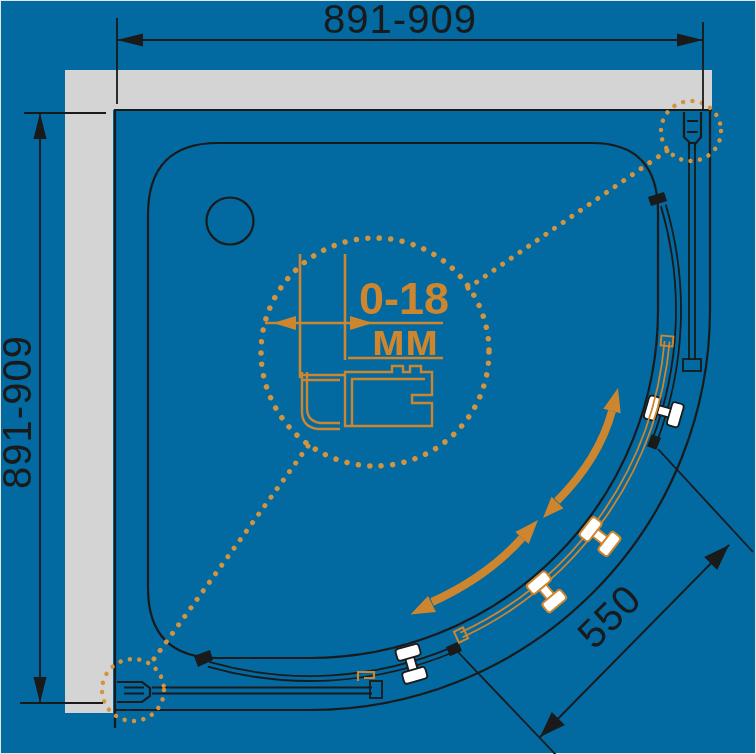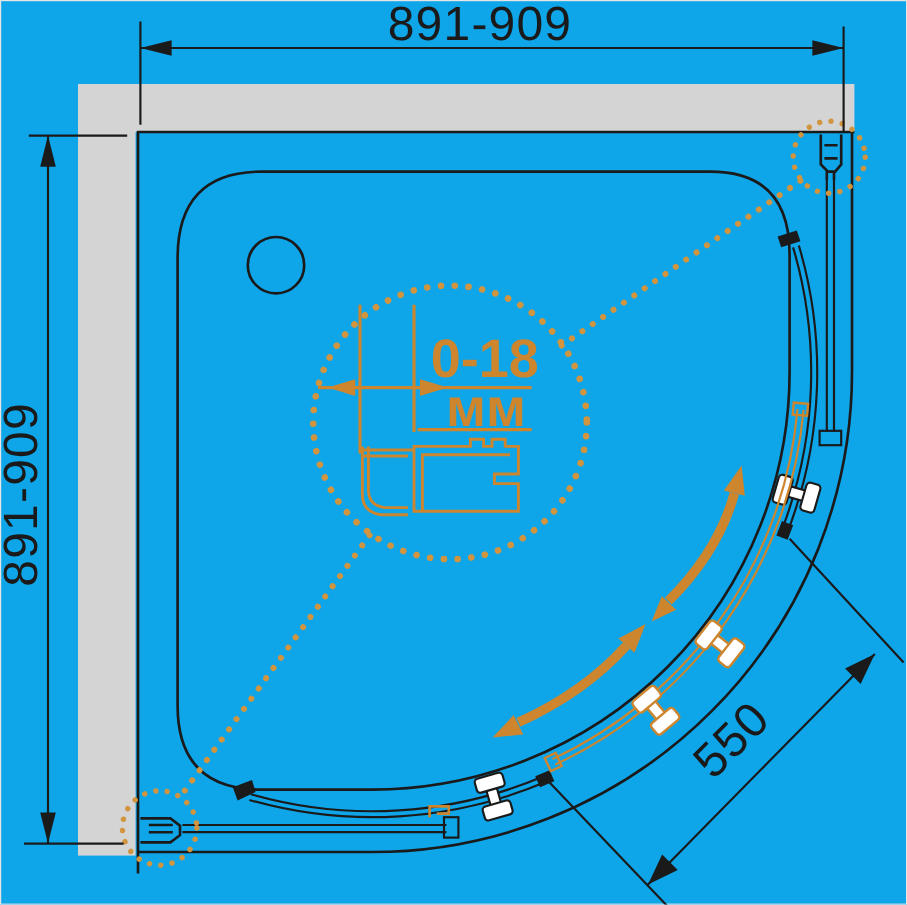--- a/index.html
+++ b/index.html
@@ -1,16 +1,16 @@
 <!DOCTYPE html>
 <html style="--accent-orange: #CE862E; --accent-dots: #D2953F; --wall-gray: #D4D4D4; --line-black: #1A1A1A; --background: #FFFFFF;"><head>
 <meta charset="utf-8">
 <style>
   html,body{margin:0;padding:0;background:#fff;}
-  .stage{position:relative;width:756px;height:754px;background:#0ea5e9;overflow:hidden;
+  .stage{position:relative;width:756px;height:754px;background:#0369a1;overflow:hidden;
          font-family:"Liberation Sans","DejaVu Sans",sans-serif;}
   svg{display:block;}
   .wall{fill:var(--wall-gray,#D4D4D4);stroke:none;}
   .ln{stroke:var(--line-black,#1A1A1A);fill:none;}
   .ln2{stroke-width:2.2;}
   .ln15{stroke-width:1.8;}
   .blkfill{fill:var(--line-black,#1A1A1A);stroke:none;}
   .dimtext{fill:var(--line-black,#1A1A1A);font-size:40px;letter-spacing:1px;}
   .org{stroke:var(--accent-orange,#CE862E);fill:none;}
   .orgfill{fill:var(--accent-orange,#CE862E);stroke:none;}

